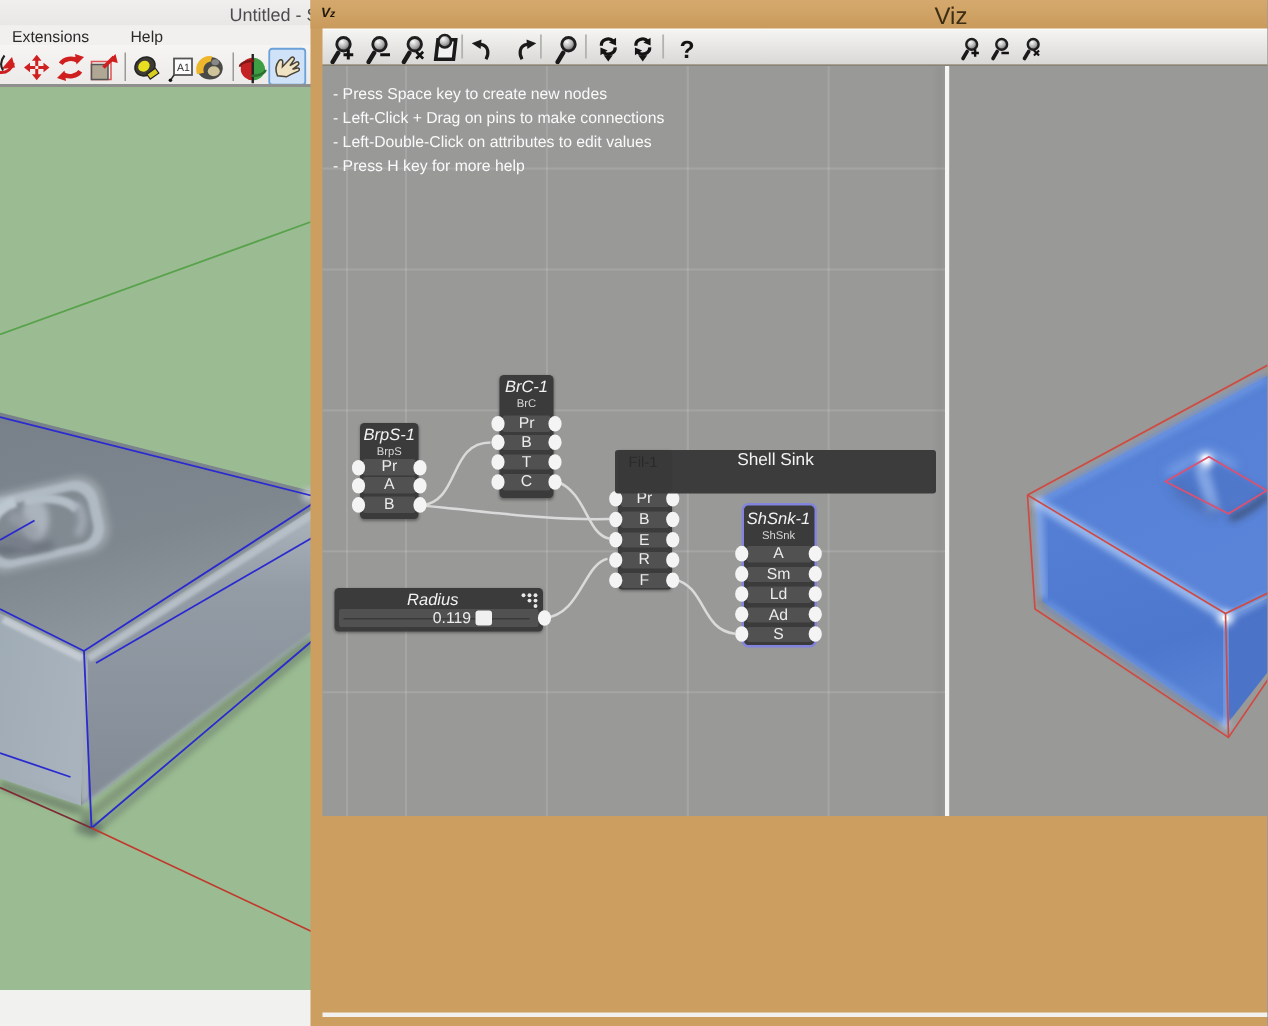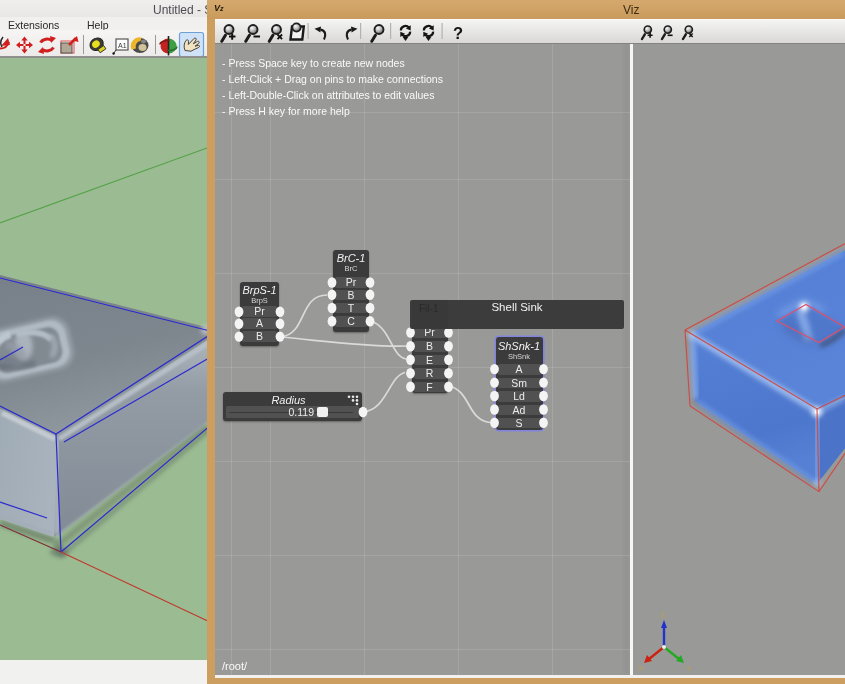--- a/index.html
+++ b/index.html
@@ -15,24 +15,24 @@
 #sk-menu{position:absolute;left:0;top:17px;width:215px;height:13px;background:#f2f0ef;font-size:10.5px;color:#2a2a2a;}
 #sk-menu b{font-weight:normal;position:absolute;top:1.5px;}
 #sk-tools{position:absolute;left:0;top:30px;width:215px;height:26px;background:linear-gradient(#f6f5f4,#ecebe9);}
 #sk-tools-border{position:absolute;left:0;top:56px;width:215px;height:2px;background:#8f8f8d;}
 #sk-view{position:absolute;left:0;top:58px;width:215px;height:602px;background:#9bbc92;}
 #sk-status{position:absolute;left:0;top:660px;width:215px;height:24px;background:#f1f1f0;}
 
 
 #viz{position:absolute;left:207px;top:0;width:638px;height:684px;background:#cc9e60;}
 #viz-title{position:absolute;left:0;top:0;width:638px;height:19px;background:linear-gradient(#d5a96e,#c99a5b);}
-#viz-title .vt{position:absolute;left:416px;top:3px;font-size:12px;color:#3c2d15;}
+#viz-title .vt{position:absolute;left:416px;top:3px;font-size:16px;color:#3c2d15;}
 #viz-title .vi{position:absolute;left:7px;top:3px;font-size:9px;font-weight:bold;color:#20180a;font-style:italic;}
 #viz-tools{position:absolute;left:8px;top:19px;width:630px;height:25px;background:linear-gradient(#f4f4f2,#d9d8d6);border-top:1px solid #fbfbfa;border-bottom:1px solid #84847f;}
-#viz-body{position:absolute;left:8px;top:44px;width:630px;height:631px;background:#999998;overflow:hidden;}
+#viz-body{position:absolute;left:8px;top:44px;width:630px;height:500px;background:#999998;overflow:hidden;}
 #viz-bottom{position:absolute;left:8px;top:675px;width:630px;height:3px;background:#f2f1ef;}
 
 
 #ned{position:absolute;left:0;top:0;width:415px;height:631px;overflow:hidden;
  background-image:
    repeating-linear-gradient(to right, rgba(255,255,255,0.12) 0px, rgba(255,255,255,0.12) 1px, transparent 1px, transparent 94px),
    repeating-linear-gradient(to bottom, rgba(255,255,255,0.12) 0px, rgba(255,255,255,0.12) 1px, transparent 1px, transparent 94px);
  background-position:55px 135px, 55px 135px;
  background-color:#999998;}
 #divider{position:absolute;left:415px;top:0;width:2.5px;height:631px;background:#f6f6f5;box-shadow:-5px 0 4px rgba(0,0,0,0.07),5px 0 4px rgba(0,0,0,0.07);}

